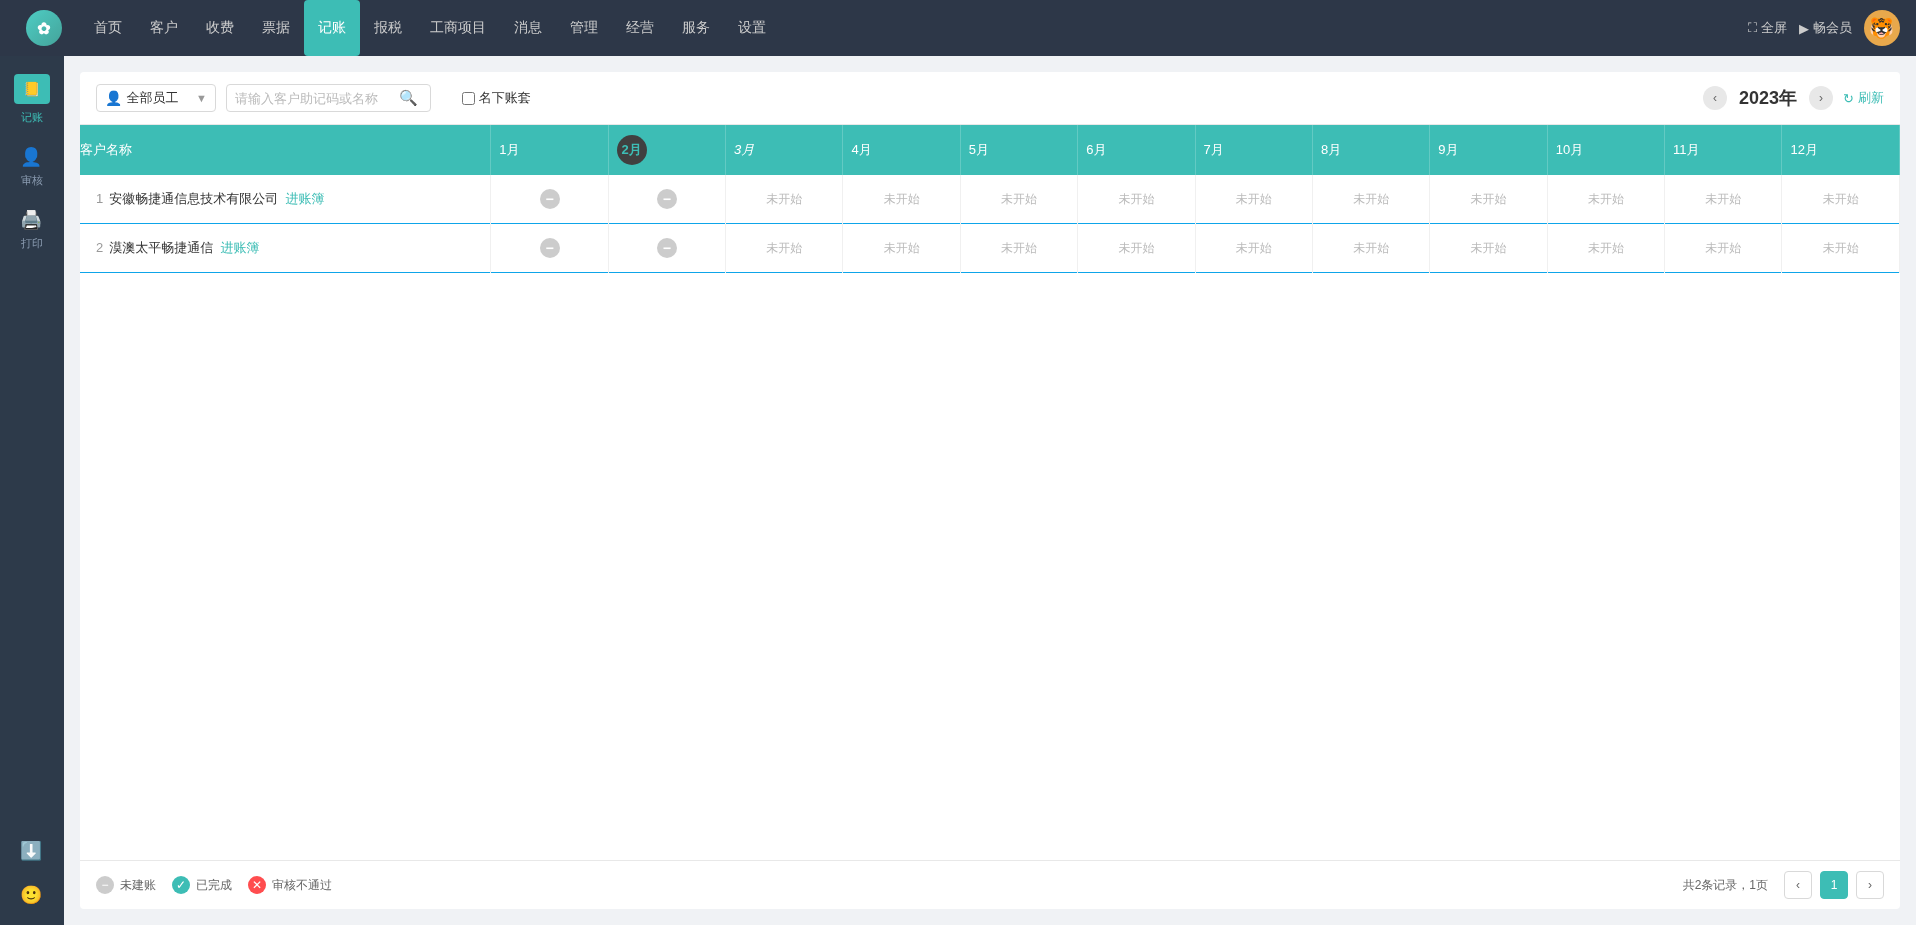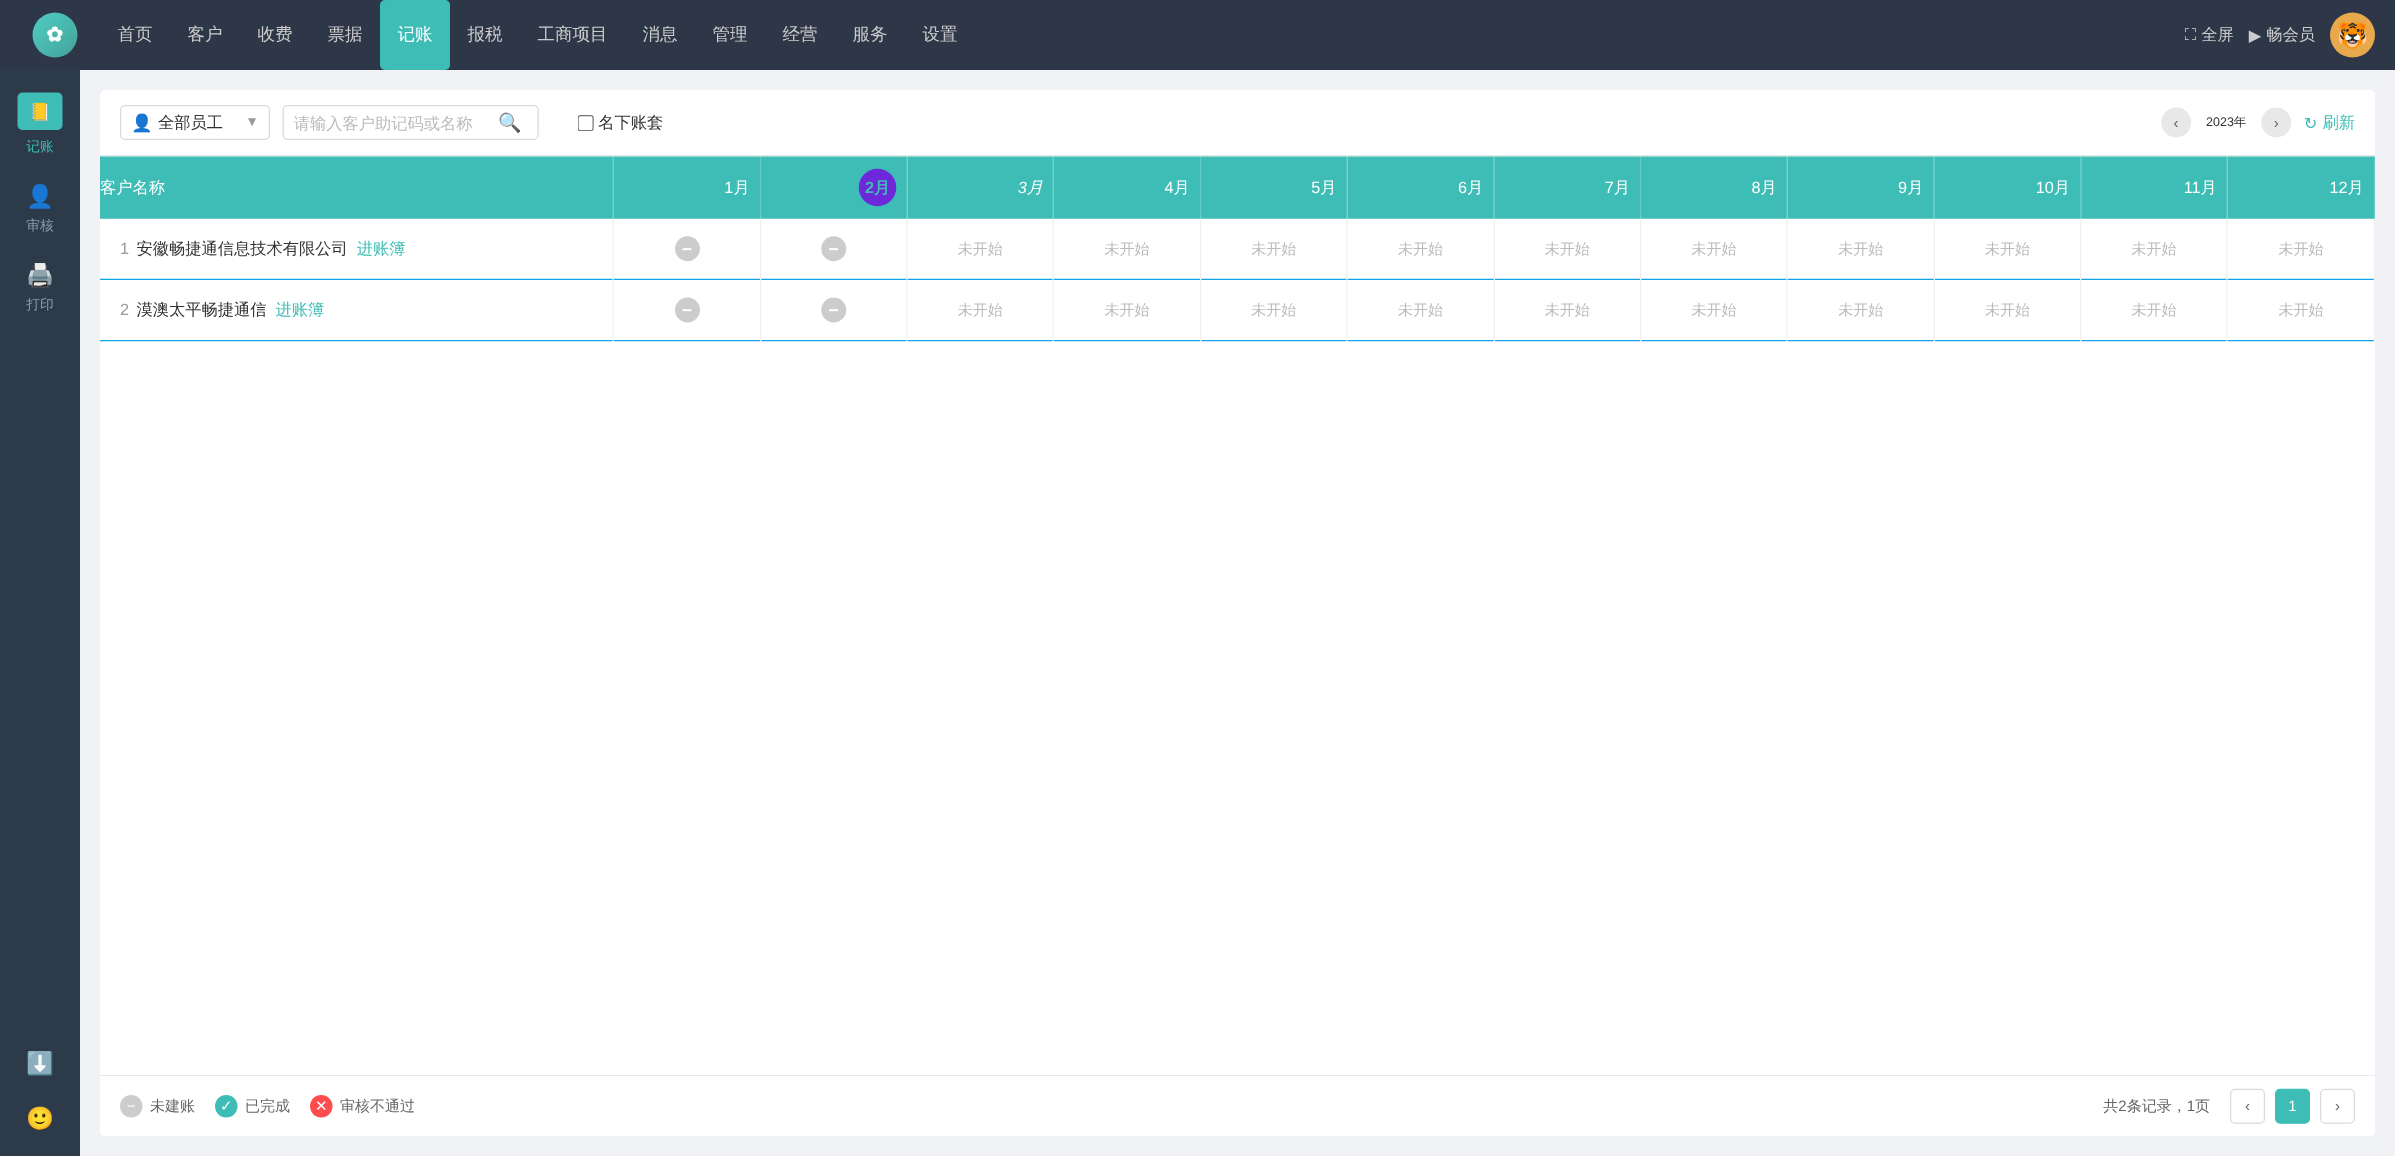--- a/index.html
+++ b/index.html
@@ -220,23 +220,23 @@
       background: #e8e8e8;
       border: none;
       cursor: pointer;
       display: flex;
       align-items: center;
       justify-content: center;
       font-size: 12px;
       color: #666;
     }
     .year-text {
-      font-size: 10px;
+      font-size: 18px;
       color: #333;
-      font-weight: 400;
+      font-weight: 700;
     }
     .refresh-btn {
       background: none;
       border: none;
       cursor: pointer;
       color: #3dbdb5;
       font-size: 13px;
       display: flex;
       align-items: center;
       gap: 4px;
@@ -253,31 +253,31 @@
       width: 100%;
       border-collapse: collapse;
       table-layout: fixed;
     }
     thead tr {
       background: #3dbdb5;
       color: white;
     }
     thead th {
       padding: 10px 8px;
-      text-align: right;
+      text-align: left;
       font-weight: 500;
       font-size: 13px;
       border-right: 1px solid rgba(255,255,255,0.2);
     }
     thead th:first-child {
       text-align: left;
       padding-left: 16px;
     }
     .month-header-active {
-      background: #6d28d9;
+      background: #404040;
       color: #3dbdb5;
       border-radius: 50%;
       width: 30px;
       height: 30px;
       display: inline-flex;
       align-items: center;
       justify-content: center;
       font-weight: bold;
     }
     tbody tr {

